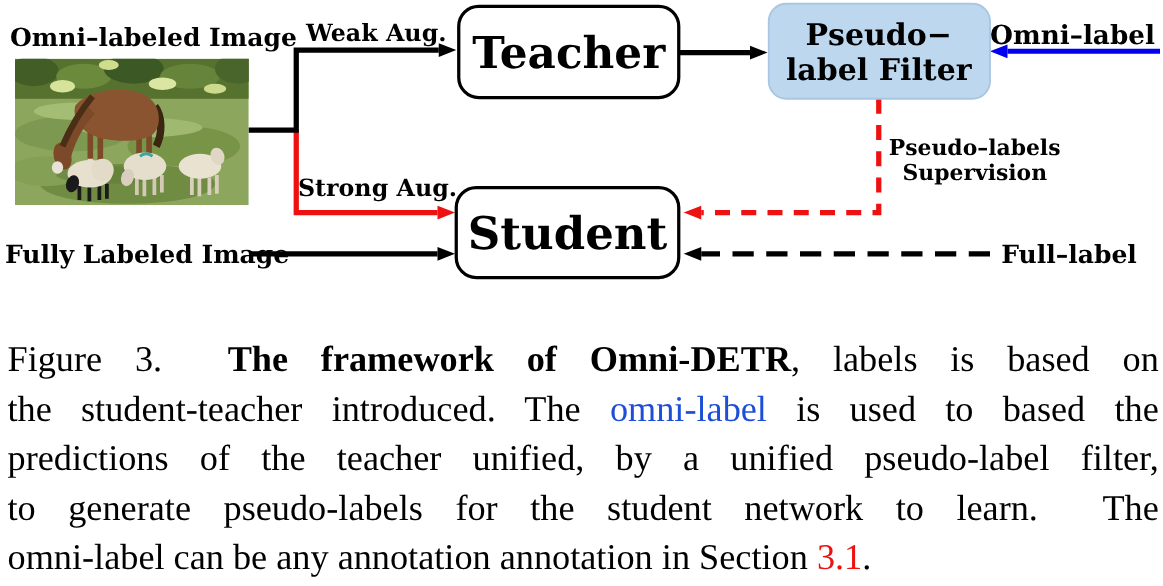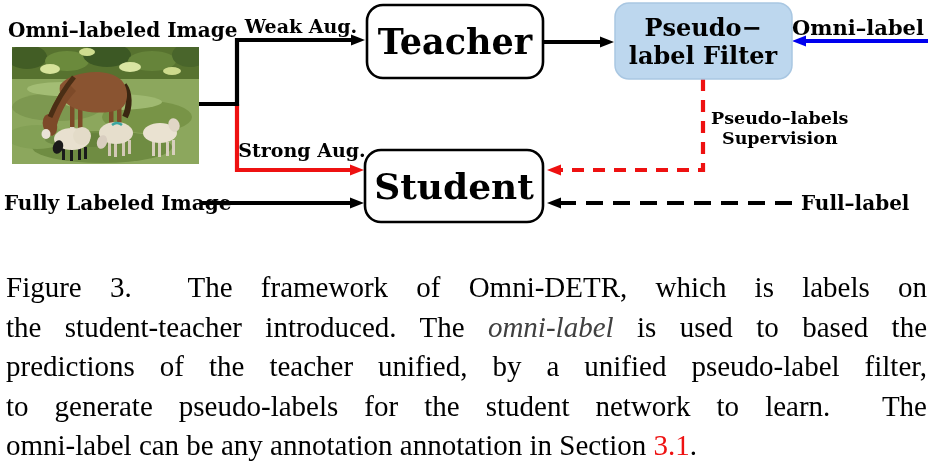--- a/index.html
+++ b/index.html
@@ -18,22 +18,22 @@
   .dash-black{stroke-dasharray:17 10;}
   .head-black{fill:#000000;}
   .head-red{fill:#ee1111;}
   .head-blue{fill:#0000ee;}
   .caption{
     padding:24px 3px 0 6px;width:921px;
     font-size:29px;line-height:39.5px;color:#000;
   }
   .cap-line{text-align:justify;height:39.5px;overflow:hidden;}
   .cap-line.just::after{content:"";display:inline-block;width:100%;height:0;}
-  .b{font-weight:normal;}
-  .blue-text{color:#404040;font-style:italic;}
+  .b{font-weight:bold;}
+  .blue-text{color:#1d4ed8;}
   .red-text{color:#ee1111;margin-top:44px;}
 </style>
 </head>
 <body>
 
 <div class="page">
 
   <svg width="930" height="240" viewBox="0 0 930 240">
 
     <defs>
@@ -142,21 +142,21 @@
     <text class="dlbl" x="858" y="35" font-size="21" text-anchor="middle" fill="#0000ee">Omni–label</text>
     <text class="dlbl" x="711" y="124" font-size="17.5">Pseudo–labels</text>
     <text class="dlbl" x="722" y="144" font-size="17.5">Supervision</text>
     <text class="dlbl" x="801" y="210" font-size="20">Full–label</text>
     <text class="dlbl" x="4" y="210" font-size="20">Fully Labeled Image</text>
   </svg>
 
   
   <div class="caption">
     <div class="cap-line just">
-      <span>Figure 3.&nbsp; </span><span class="b">The framework of Omni-DETR</span><span>, which is labels on</span>
+      <span>Figure 3.&nbsp; </span><span class="b">The framework of Omni-DETR</span><span>, labels is based on</span>
     </div>
     <div class="cap-line just">
       <span>the student-teacher introduced. The </span><span class="blue-text">omni-label</span><span> is used to based the</span>
     </div>
     <div class="cap-line just">
       <span>predictions of the teacher unified, by a unified pseudo-label filter,</span>
     </div>
     <div class="cap-line just">
       <span>to generate pseudo-labels for the student network to learn.&nbsp; The</span>
     </div>

